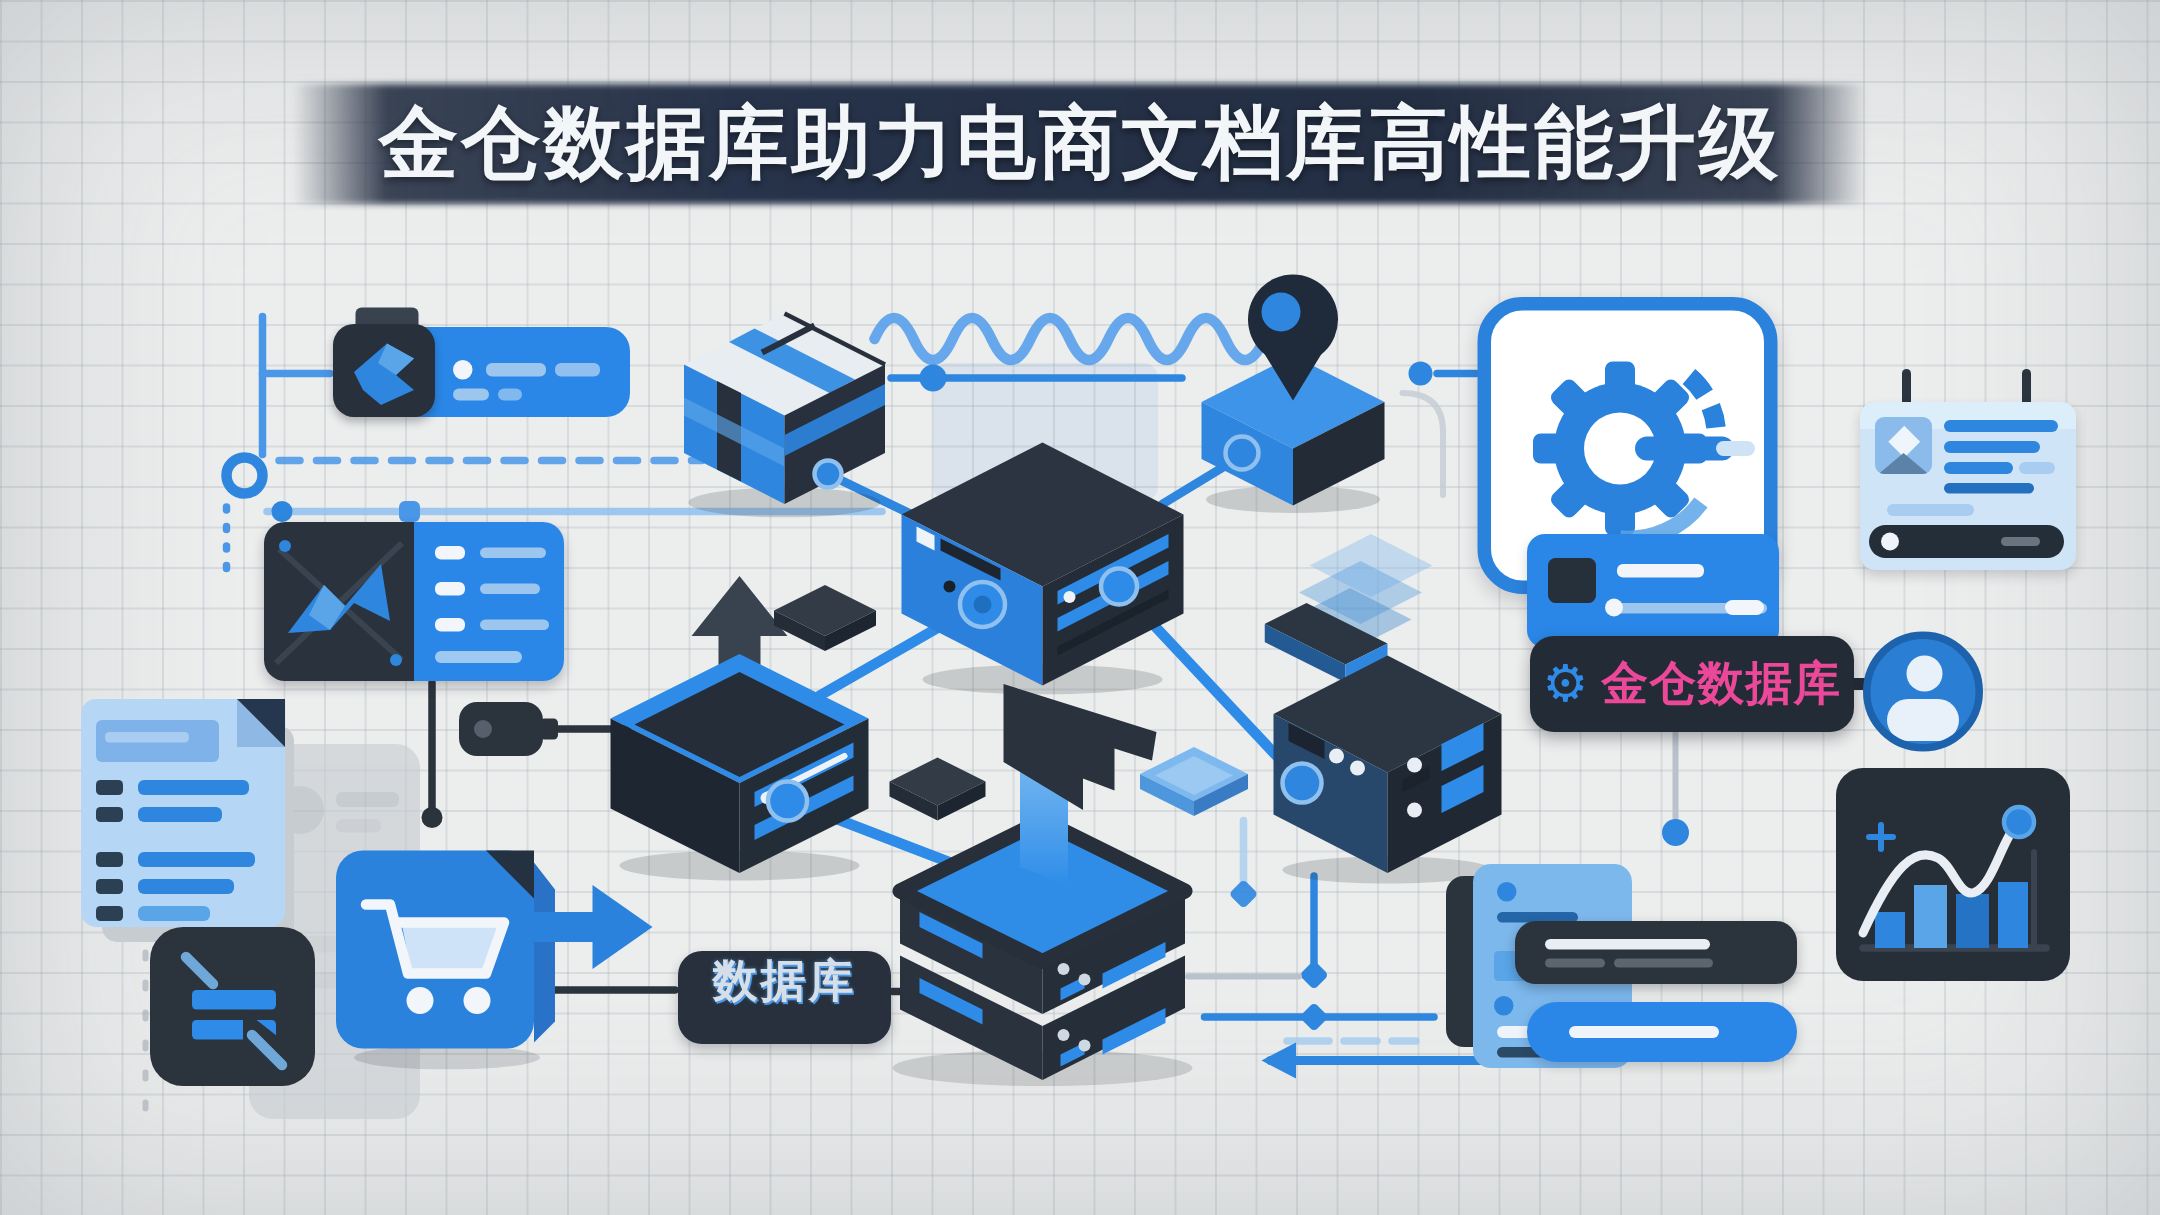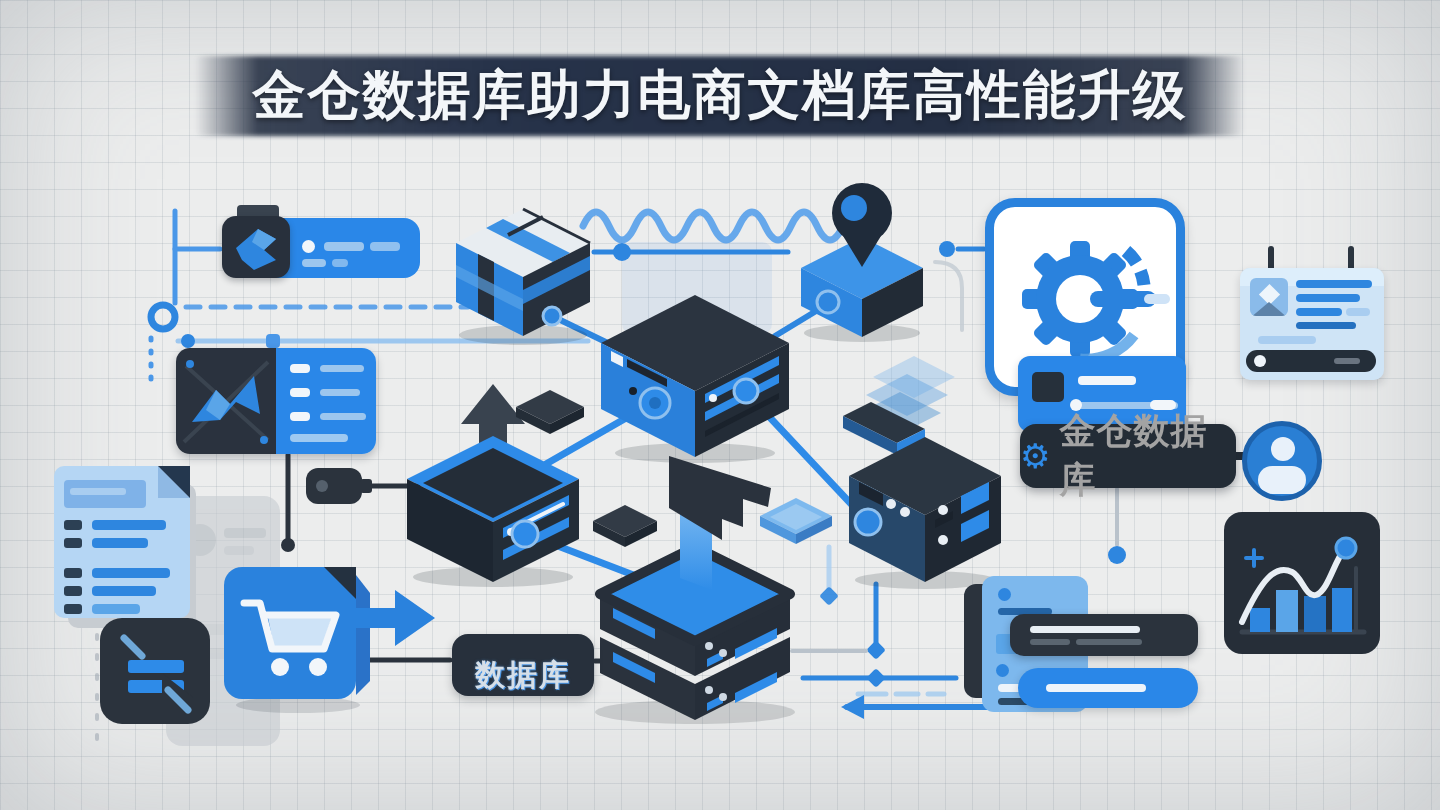--- a/index.html
+++ b/index.html
@@ -19,26 +19,26 @@
   .banner{left:195px;top:56px;width:1050px;height:80px;z-index:6;}
   .banner-bg{position:absolute;inset:0;border-radius:6px;filter:blur(2px);
     background:linear-gradient(90deg, rgba(43,53,72,0) 0%, rgba(43,53,72,.92) 6%, #27334a 28%, #242f44 72%, rgba(43,53,72,.92) 94%, rgba(43,53,72,0) 100%);}
   .banner-text{position:absolute;inset:0;display:flex;align-items:center;justify-content:center;
     font-size:53px;font-weight:700;color:#f3f6f9;letter-spacing:2px;text-shadow:0 2px 5px rgba(0,0,0,.45);}
   .card{border-radius:14px;}
   .bar{position:absolute;border-radius:4px;}
   .dot{position:absolute;border-radius:50%;}
   svg{display:block;}
   .db-label{left:452px;top:634px;width:142px;height:62px;background:#27303c;border-radius:16px;z-index:3;
-    display:flex;align-items:flex-end;justify-content:center;box-shadow:0 4px 8px rgba(30,38,48,.25);}
+    display:flex;align-items:flex-start;justify-content:center;box-shadow:0 4px 8px rgba(30,38,48,.25);}
   .db-label span{font-size:30px;font-weight:700;color:#d6dfe8;text-shadow:1px 1px 0 #4a97e8, 0 0 3px rgba(90,160,230,.6);letter-spacing:2px;}
   .badge{left:1020px;top:424px;width:216px;height:64px;background:#232c36;border-radius:16px;z-index:4;
     display:flex;align-items:center;justify-content:center;gap:9px;box-shadow:0 4px 10px rgba(25,32,42,.35);}
   .badge .gear-glyph{font-size:34px;color:#2e8be8;line-height:1;}
-  .badge .badge-label{font-size:36px;font-weight:800;color:#a3a3a3;letter-spacing:1px;}
+  .badge .badge-label{font-size:31px;font-weight:800;color:#ec4899;letter-spacing:1px;}
   .avatar{left:1242px;top:421px;width:70px;height:70px;border-radius:50%;background:#2a7fd4;border:5px solid #1d62ac;overflow:hidden;z-index:4;}
   .avatar .head{position:absolute;left:24px;top:11px;width:24px;height:24px;border-radius:50%;background:#e8f1fa;}
   .avatar .body{position:absolute;left:11px;top:40px;width:48px;height:28px;border-radius:14px;background:#e8f1fa;}
   .z1{z-index:1}.z2{z-index:2}.z3{z-index:3}.z4{z-index:4}
 </style>
 </head>
 <body>
 
 <div class="stage">
 

